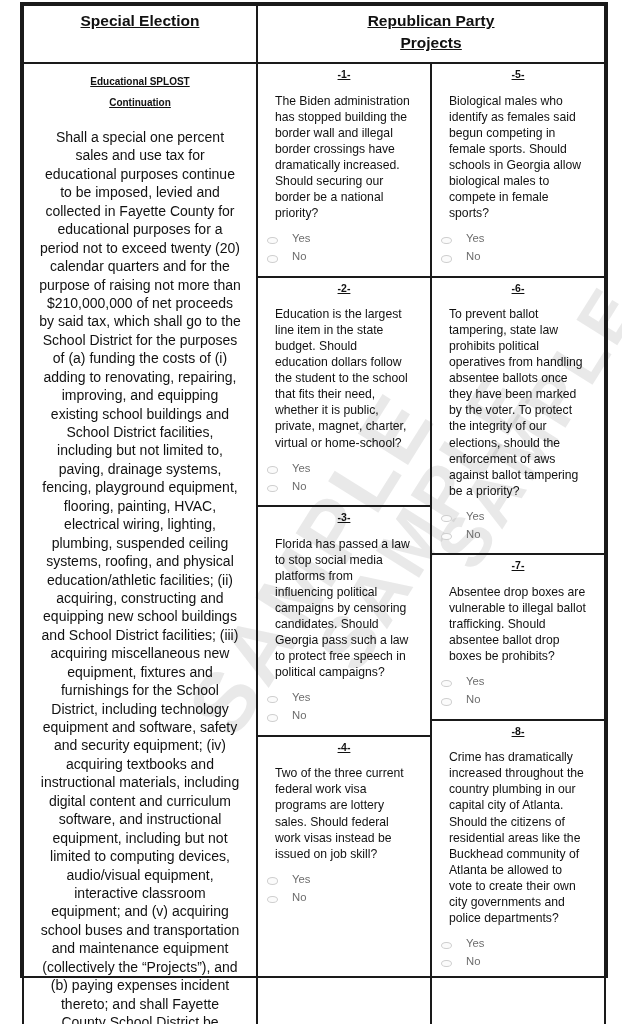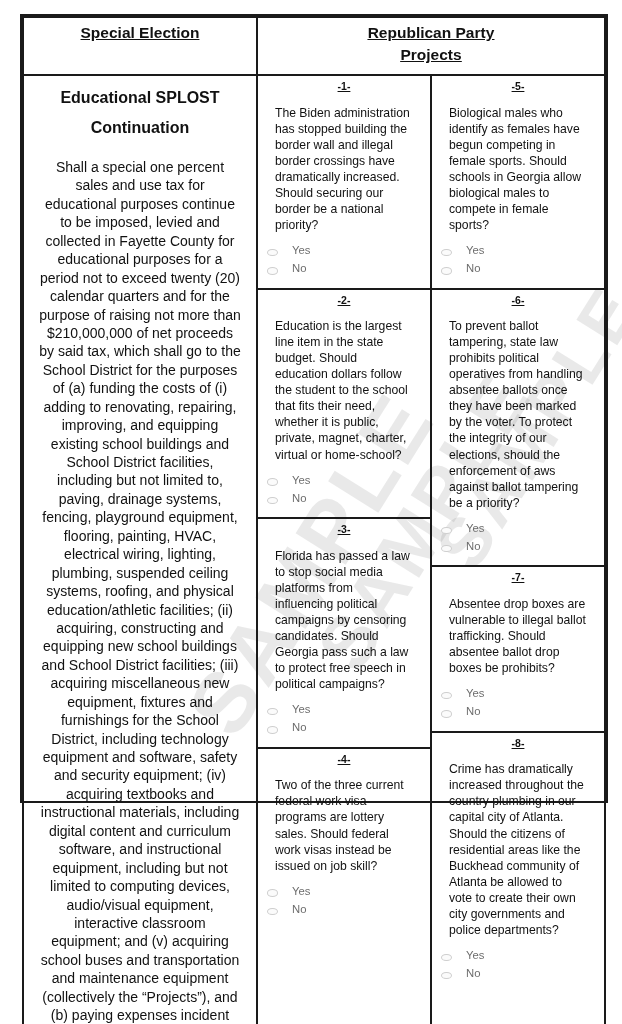--- a/index.html
+++ b/index.html
@@ -35,23 +35,23 @@
     transform-origin: left top;
   }
   .wm-a { left: 168px; top: 700px; font-size: 86px; transform: rotate(-58deg); }
   .wm-b { left: 300px; top: 640px; font-size: 74px; transform: rotate(-58deg); }
   .wm-c { left: 420px; top: 540px; font-size: 70px; transform: rotate(-58deg); }
 
   
   #ballot {
     position: absolute;
     left: 20px;
-    top: 14px;
+    top: 2px;
     width: 588px;
-    height: 789px;
+    height: 976px;
     border: 2.5px solid #1a1a1a;
     box-sizing: border-box;
     background: transparent;
     z-index: 10;
   }
 
   .ballot-table {
     width: 100%;
     height: 100%;
     border-collapse: collapse;
@@ -75,22 +75,23 @@
     font-weight: 700;
     text-decoration: underline;
     line-height: 1.45;
     display: block;
   }
 
   
   .measure-cell { padding: 6px 6px 8px 6px !important; }
   .measure-head {
     text-align: center;
-    font-size: 16px;
-    font-weight: 700;
+    font-size: 10px;
+    font-weight: 700;
+    text-decoration: underline;
     margin: 4px 0 2px 0;
     line-height: 1.5;
   }
   .measure-head.second { margin-top: 6px; margin-bottom: 18px; text-align: center; }
   .measure-body {
     font-size: 14px;
     line-height: 1.318;
     text-align: center;
     margin: 8px;
     hyphens: none;
@@ -275,21 +276,21 @@
                         </div>
                       </div>
                     </div>
                   </div>
                 </td>
 
                 <td style="width:50%;">
                   <div class="qstack">
                     <div class="qblock">
                       <div class="qnum">-5-</div>
-                      <p class="qtext">Biological males who identify as females have begun competing in female sports.  Should schools in Georgia allow biological males to compete in female sports?</p>
+                      <p class="qtext">Biological males who identify as females said begun competing in female sports.  Should schools in Georgia allow biological males to compete in female sports?</p>
                       <div class="choices">
                         <div class="choice-row">
                           <span class="oval"></span>
                           <span class="choice-label">Yes</span>
                         </div>
                         <div class="choice-row">
                           <span class="oval"></span>
                           <span class="choice-label">No</span>
                         </div>
                       </div>

